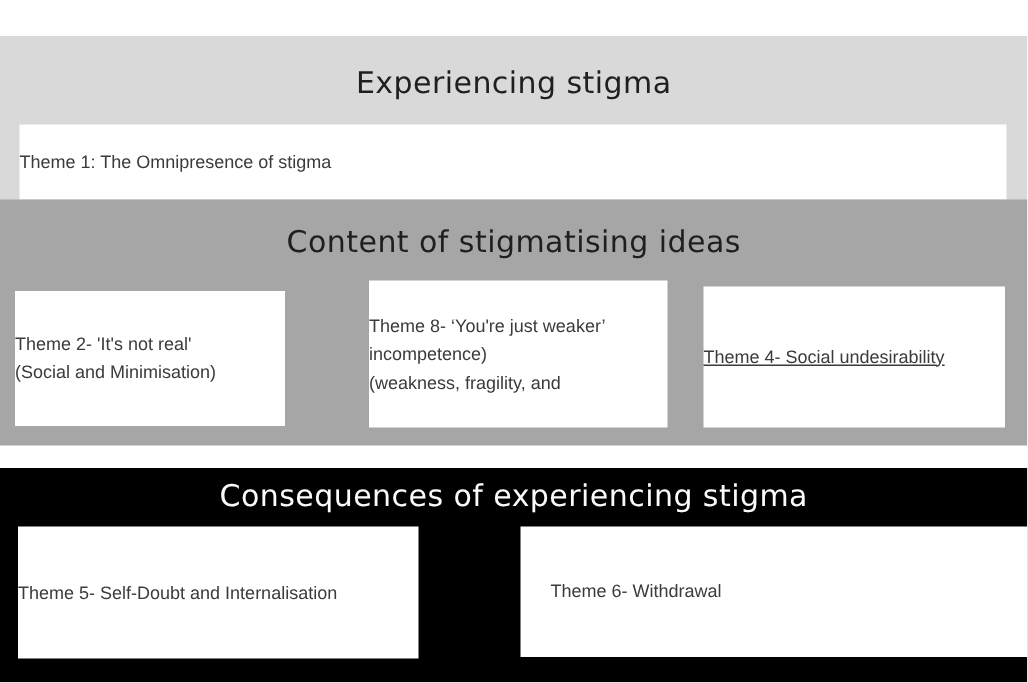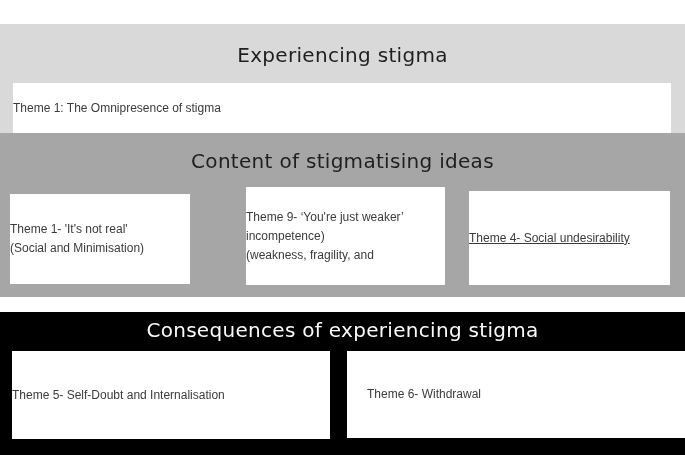--- a/index.html
+++ b/index.html
@@ -40,44 +40,44 @@
     align-items: flex-start;
     text-align: center;
     font-size: 12px;
     line-height: 19px;
     color: #3b3b3b;
   }
   .box-1 { left: 13px;  top: 59px; width: 658px; height: 50px; }
   .box-2 { left: 10px;  top: 61px; width: 180px; height: 90px; }
   .box-3 { left: 246px; top: 54px; width: 199px; height: 98px; }
   .box-4 { left: 469px; top: 58px; width: 201px; height: 94px; text-decoration: underline; }
-  .box-5 { left: 12px;  top: 39px; width: 318px; height: 88px; }
+  .box-5 { left: 12px;  top: 39px; width: 267px; height: 88px; }
   .box-6 { left: 347px; top: 39px; width: 322px; height: 87px; padding-left: 20px; }
   .line { display: block; }
 </style>
 </head>
 <body>
 
 <div class="figure">
 
   <section class="band band-top">
     <div class="band-title">Experiencing stigma</div>
     <div class="theme-box box-1">
       <span class="line">Theme 1: The Omnipresence of stigma</span>
     </div>
   </section>
 
   <section class="band band-mid">
     <div class="band-title">Content of stigmatising ideas</div>
     <div class="theme-box box-2">
-      <span class="line">Theme 1- 'It's not real'</span>
+      <span class="line">Theme 2- 'It's not real'</span>
       <span class="line">(Social and Minimisation)</span>
     </div>
     <div class="theme-box box-3">
-      <span class="line">Theme 9- ‘You're just weaker’</span>
+      <span class="line">Theme 8- ‘You're just weaker’</span>
       <span class="line">incompetence)</span>
       <span class="line">(weakness, fragility, and</span>
     </div>
     <div class="theme-box box-4">
       <span class="line">Theme 4- Social undesirability</span>
     </div>
   </section>
 
   <section class="band band-bottom">
     <div class="band-title">Consequences of experiencing stigma</div>

